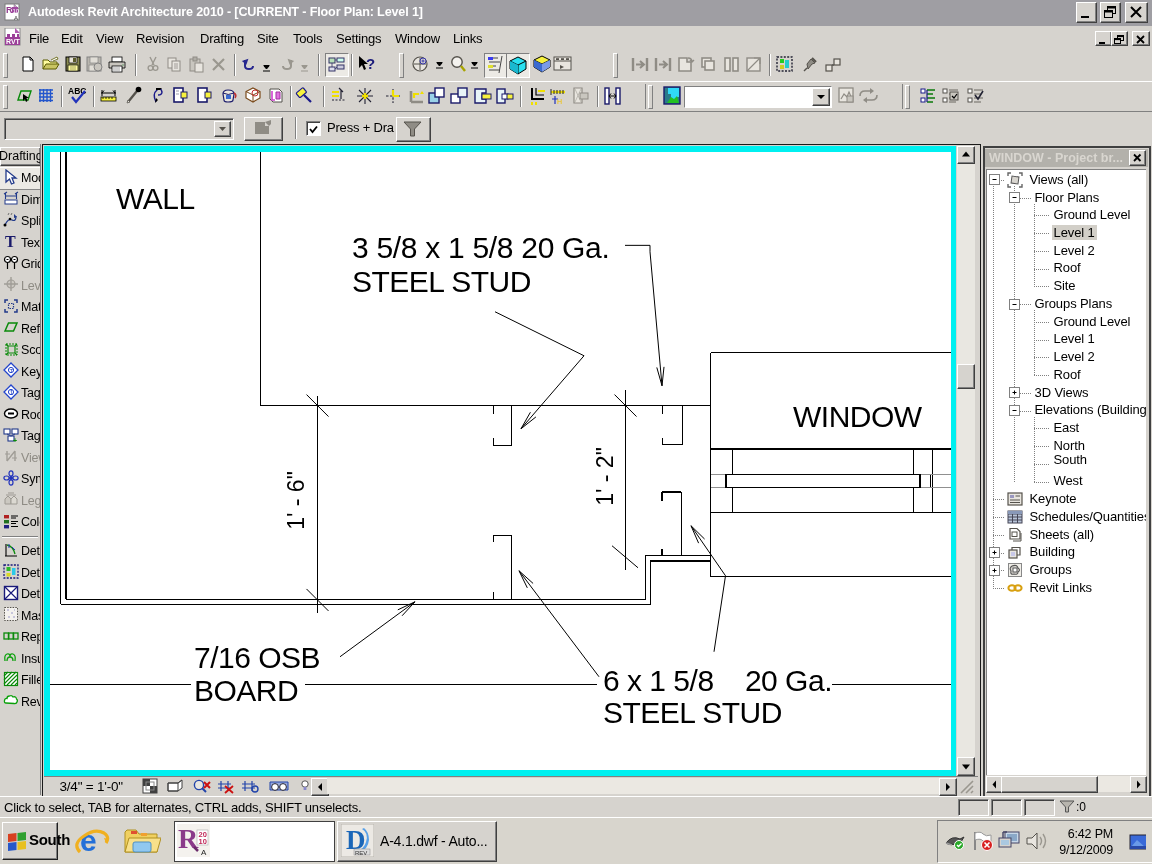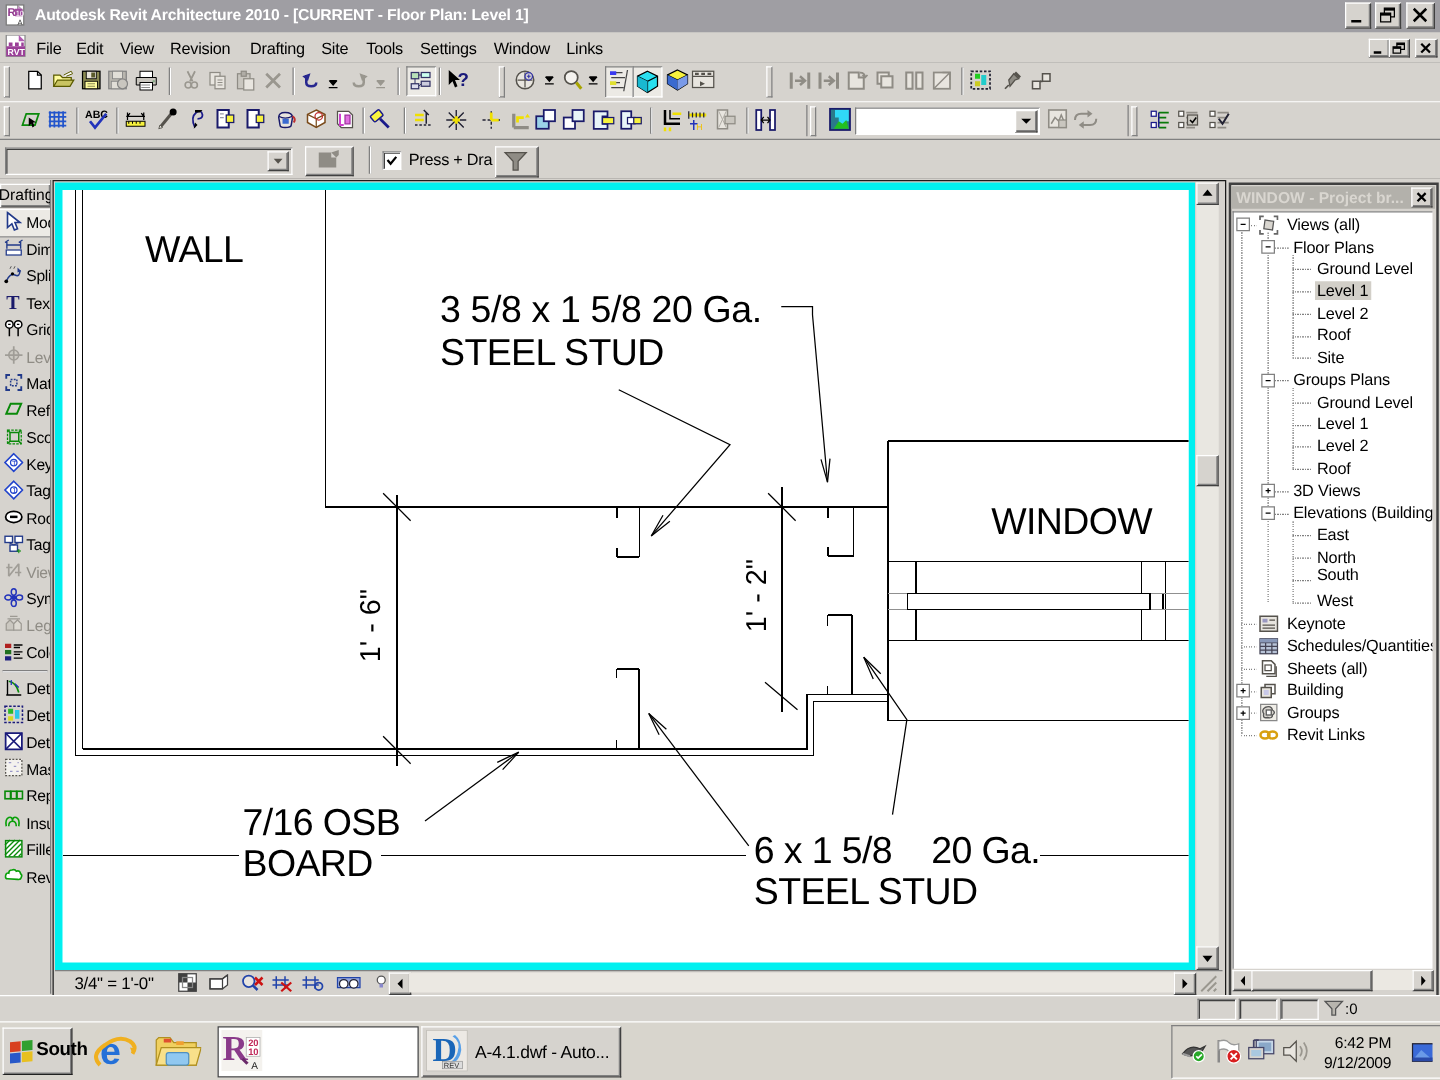--- a/index.html
+++ b/index.html
@@ -849,20 +849,21 @@
     <div class="abs btn3d" style="left:15px;top:0;width:95px;height:15px;"></div>
     <div class="abs btn3d" style="right:0;top:0;width:15px;height:15px;"><svg width="15" height="15">
             <path d="M6 3.5 L9.5 7.5 L6 11.5 Z" fill="#000"></path>
           </svg></div>
   </div>
 </div>
 
 </div>
 
 <div class="abs" style="left:0;top:796px;width:1152px;height:21px;background:#d6d3ce;border-top:1px solid #fff;">
+<div class="abs" style="left:4px;top:3px;font-size:13px;letter-spacing:-0.2px;">Click to select, TAB for alternates, CTRL adds, SHIFT unselects.</div>
 <div class="abs sunk" style="left:958px;top:2px;width:29px;height:15px;"></div>
 <div class="abs sunk" style="left:991px;top:2px;width:29px;height:15px;"></div>
 <div class="abs sunk" style="left:1024px;top:2px;width:29px;height:15px;"></div>
 <div class="abs" style="left:1058px;top:1px;"><svg width="40" height="18">
         <path d="M2 3 L16 3 L10.5 9 L10.5 14 L7.5 14 L7.5 9 Z" fill="#b8b5ae" stroke="#555" stroke-width="1"></path>
         <text x="18" y="13" font-size="12" fill="#000" font-family="Liberation Sans">:0</text>
       </svg></div>
 </div>
 
 <div class="abs" style="left:0;top:817px;width:1152px;height:47px;background:#d8d5cd;border-top:1px solid #fff;" id="taskbar">

